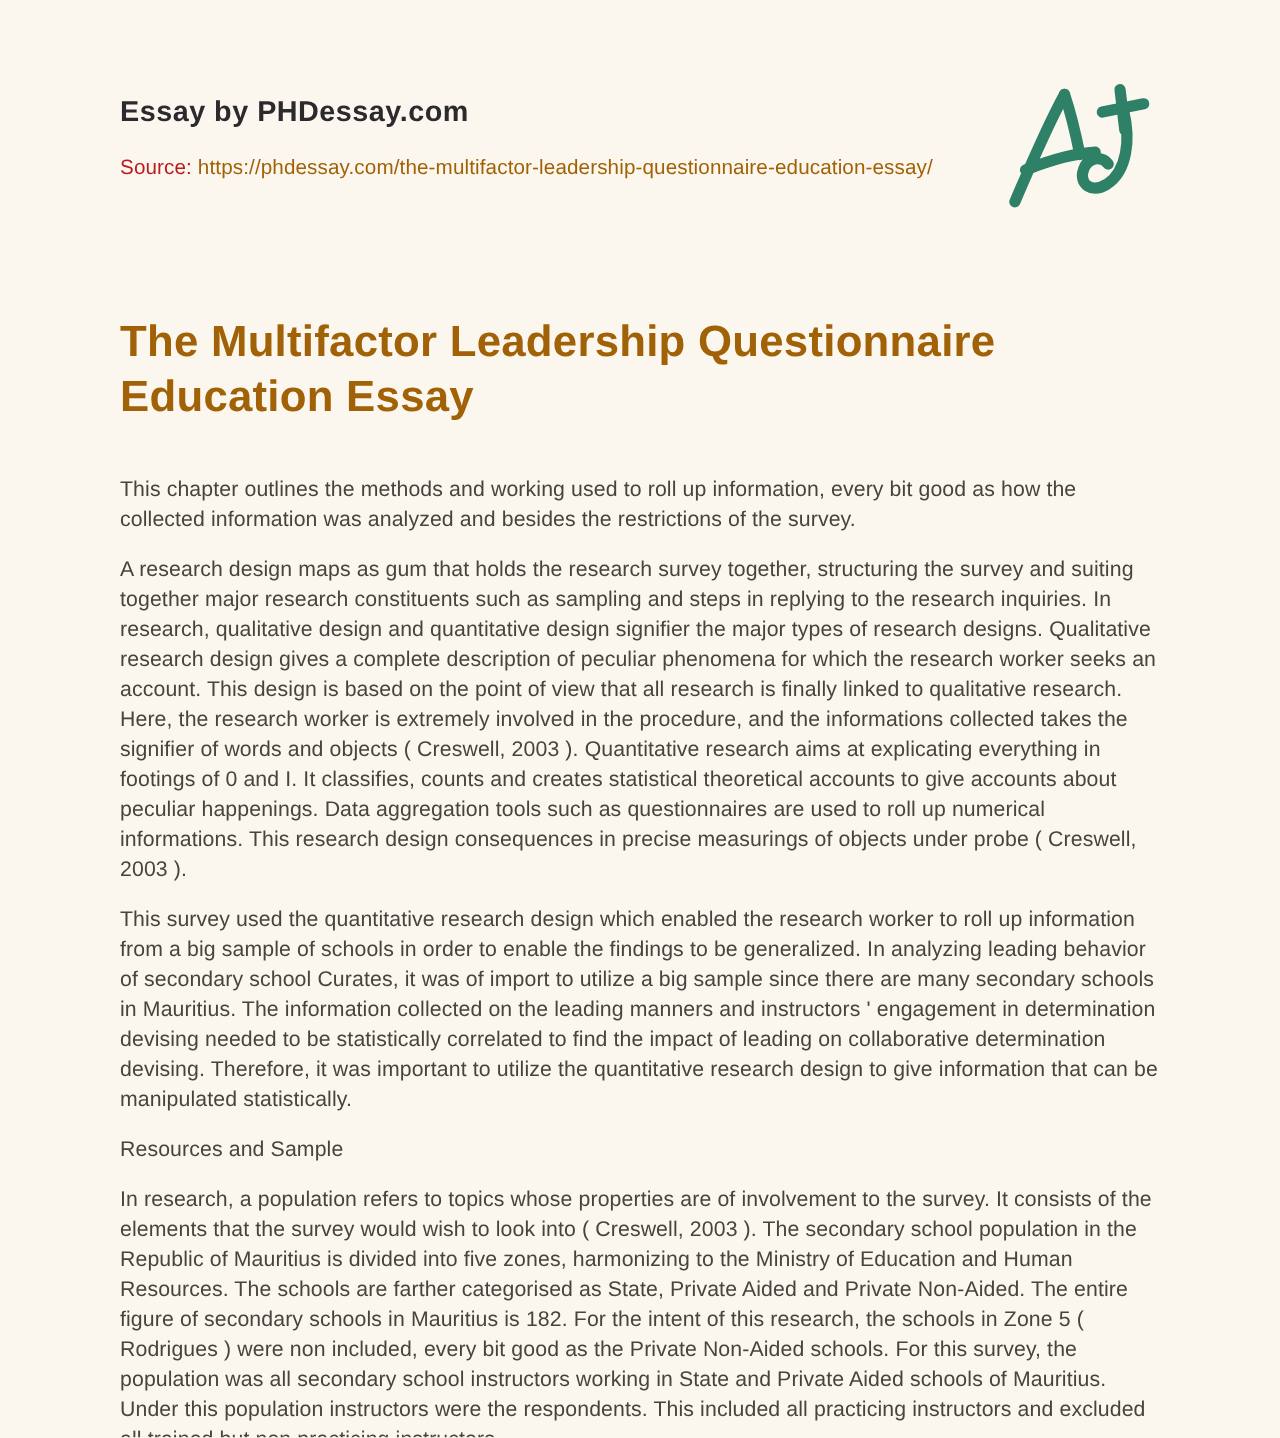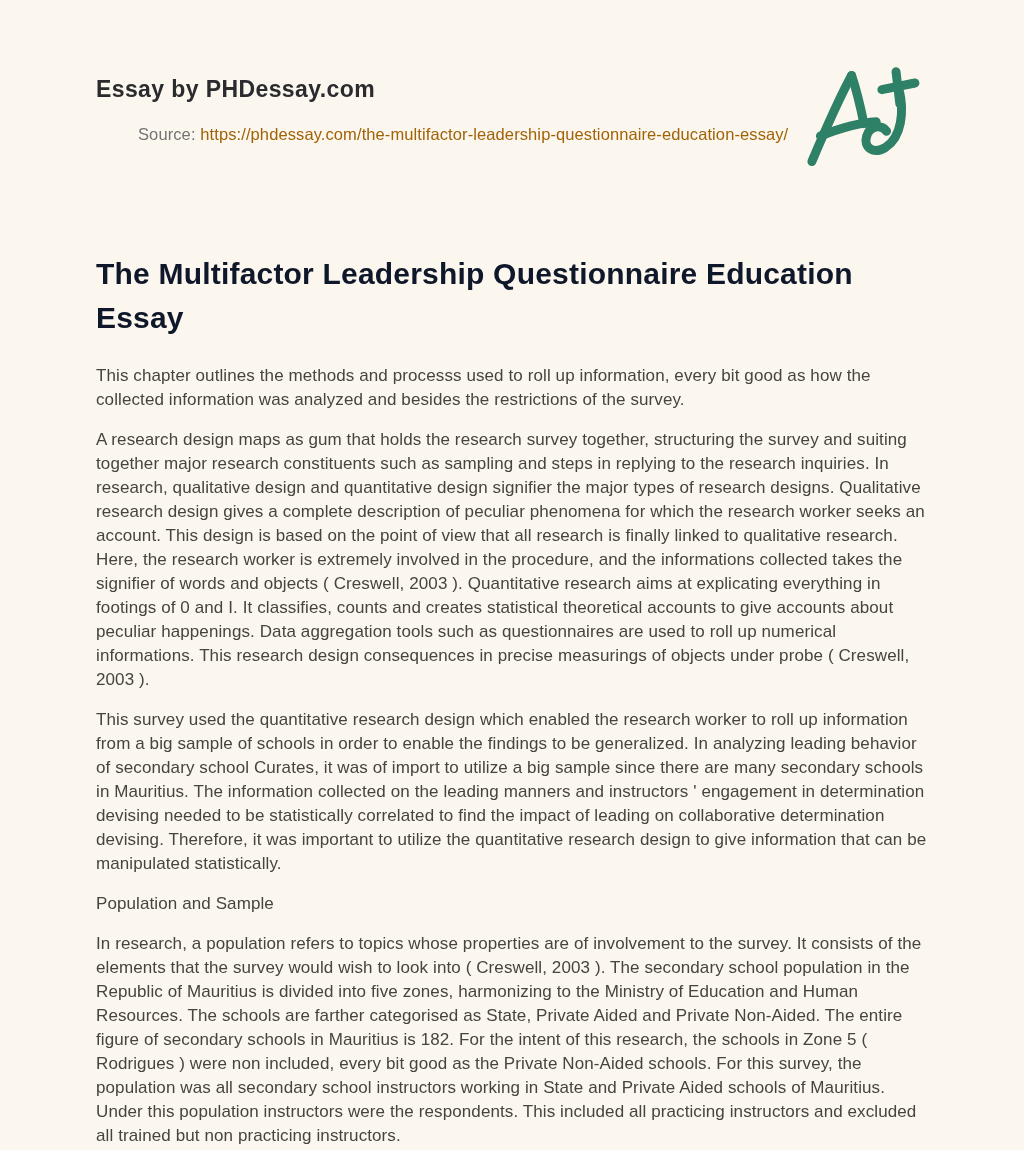--- a/index.html
+++ b/index.html
@@ -27,40 +27,40 @@
     font-weight: 700;
     color: #2b2a2e;
     letter-spacing: 0.4px;
   }
   .source-line {
     margin-top: 22px;
     font-size: 16.5px;
     letter-spacing: 0.1px;
     white-space: nowrap;
   }
-  .source-label { color: #737373; margin-left: 42px; }
+  .source-label { color: #b91c1c; }
   .source-link {
     color: #a16207;
     text-decoration: none;
   }
   .logo {
     width: 132px;
     height: 104px;
     margin-top: -10px;
     flex: 0 0 auto;
   }
   .logo svg { width: 100%; height: 100%; }
   .article { margin-top: 82px; }
   .essay-title {
-    font-size: 30px;
+    font-size: 35px;
     line-height: 44px;
     font-weight: 600;
-    color: #0f172a;
+    color: #a16207;
     letter-spacing: 0.2px;
-    margin-bottom: 24px;
+    margin-bottom: 40px;
     max-width: 800px;
   }
   .article p, .article h2 {
     font-size: 17px;
     line-height: 24px;
     font-weight: 400;
     color: #46443f;
     letter-spacing: 0.1px;
     margin: 0 0 16px 0;
     max-width: 836px;
@@ -95,26 +95,26 @@
 
           <path d="M101 6 L 105 40"></path>
         </g>
       </svg>
     </div>
   </header>
 
   <main class="article">
     <h1 class="essay-title">The Multifactor Leadership Questionnaire Education Essay</h1>
 
-    <p>This chapter outlines the methods and processs used to roll up information, every bit good as how the collected information was analyzed and besides the restrictions of the survey.</p>
+    <p>This chapter outlines the methods and working used to roll up information, every bit good as how the collected information was analyzed and besides the restrictions of the survey.</p>
 
 
     <p>A research design maps as gum that holds the research survey together, structuring the survey and suiting together major research constituents such as sampling and steps in replying to the research inquiries. In research, qualitative design and quantitative design signifier the major types of research designs. Qualitative research design gives a complete description of peculiar phenomena for which the research worker seeks an account. This design is based on the point of view that all research is finally linked to qualitative research. Here, the research worker is extremely involved in the procedure, and the informations collected takes the signifier of words and objects ( Creswell, 2003 ). Quantitative research aims at explicating everything in footings of 0 and I. It classifies, counts and creates statistical theoretical accounts to give accounts about peculiar happenings. Data aggregation tools such as questionnaires are used to roll up numerical informations. This research design consequences in precise measurings of objects under probe ( Creswell, 2003 ).</p>
 
     <p>This survey used the quantitative research design which enabled the research worker to roll up information from a big sample of schools in order to enable the findings to be generalized. In analyzing leading behavior of secondary school Curates, it was of import to utilize a big sample since there are many secondary schools in Mauritius. The information collected on the leading manners and instructors ' engagement in determination devising needed to be statistically correlated to find the impact of leading on collaborative determination devising. Therefore, it was important to utilize the quantitative research design to give information that can be manipulated statistically.</p>
 
-    <h2>Population and Sample</h2>
+    <h2>Resources and Sample</h2>
 
     <p>In research, a population refers to topics whose properties are of involvement to the survey. It consists of the elements that the survey would wish to look into ( Creswell, 2003 ). The secondary school population in the Republic of Mauritius is divided into five zones, harmonizing to the Ministry of Education and Human Resources. The schools are farther categorised as State, Private Aided and Private Non-Aided. The entire figure of secondary schools in Mauritius is 182. For the intent of this research, the schools in Zone 5 ( Rodrigues ) were non included, every bit good as the Private Non-Aided schools. For this survey, the population was all secondary school instructors working in State and Private Aided schools of Mauritius. Under this population instructors were the respondents. This included all practicing instructors and excluded all trained but non practicing instructors.</p>
 
   </main>
 
 </div>
 
 </body></html>

